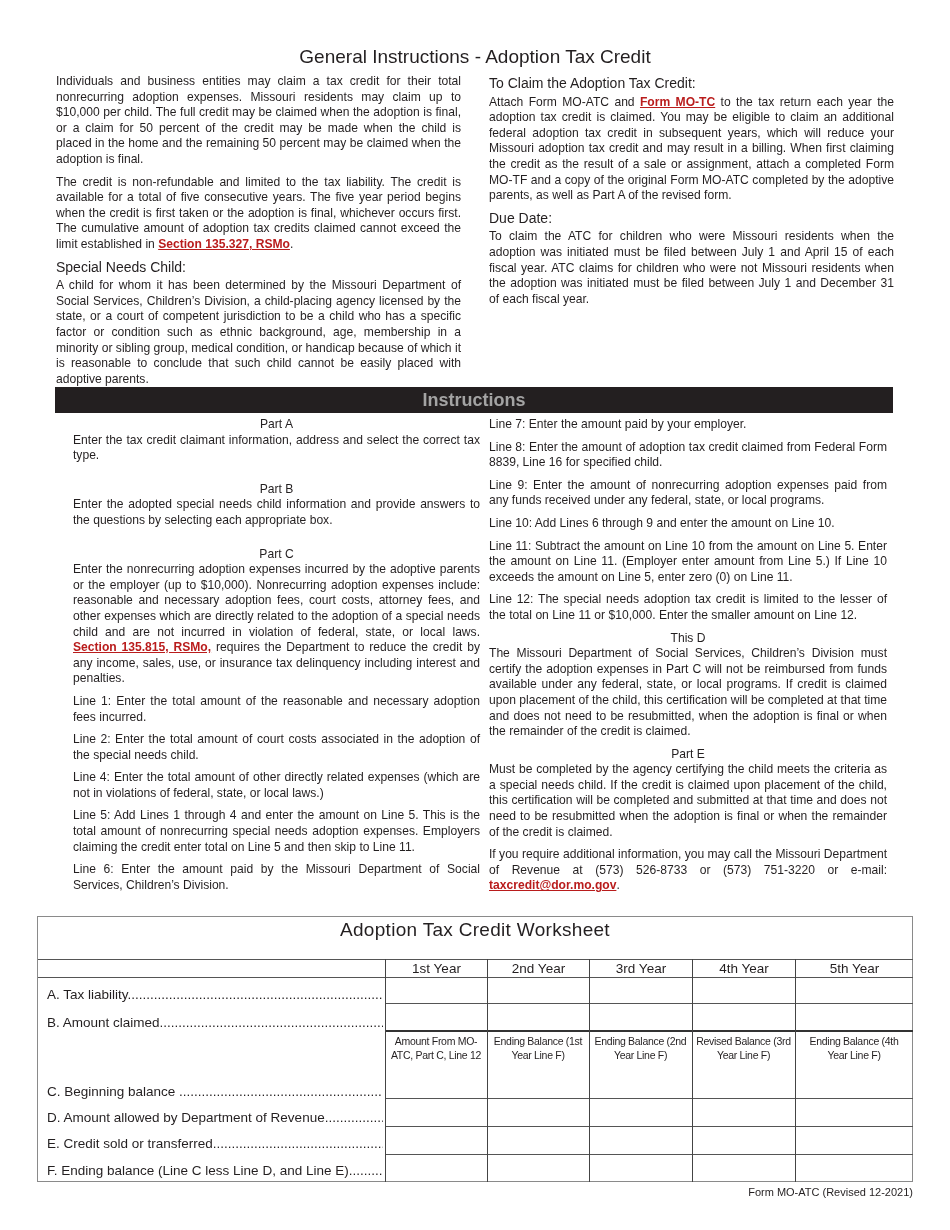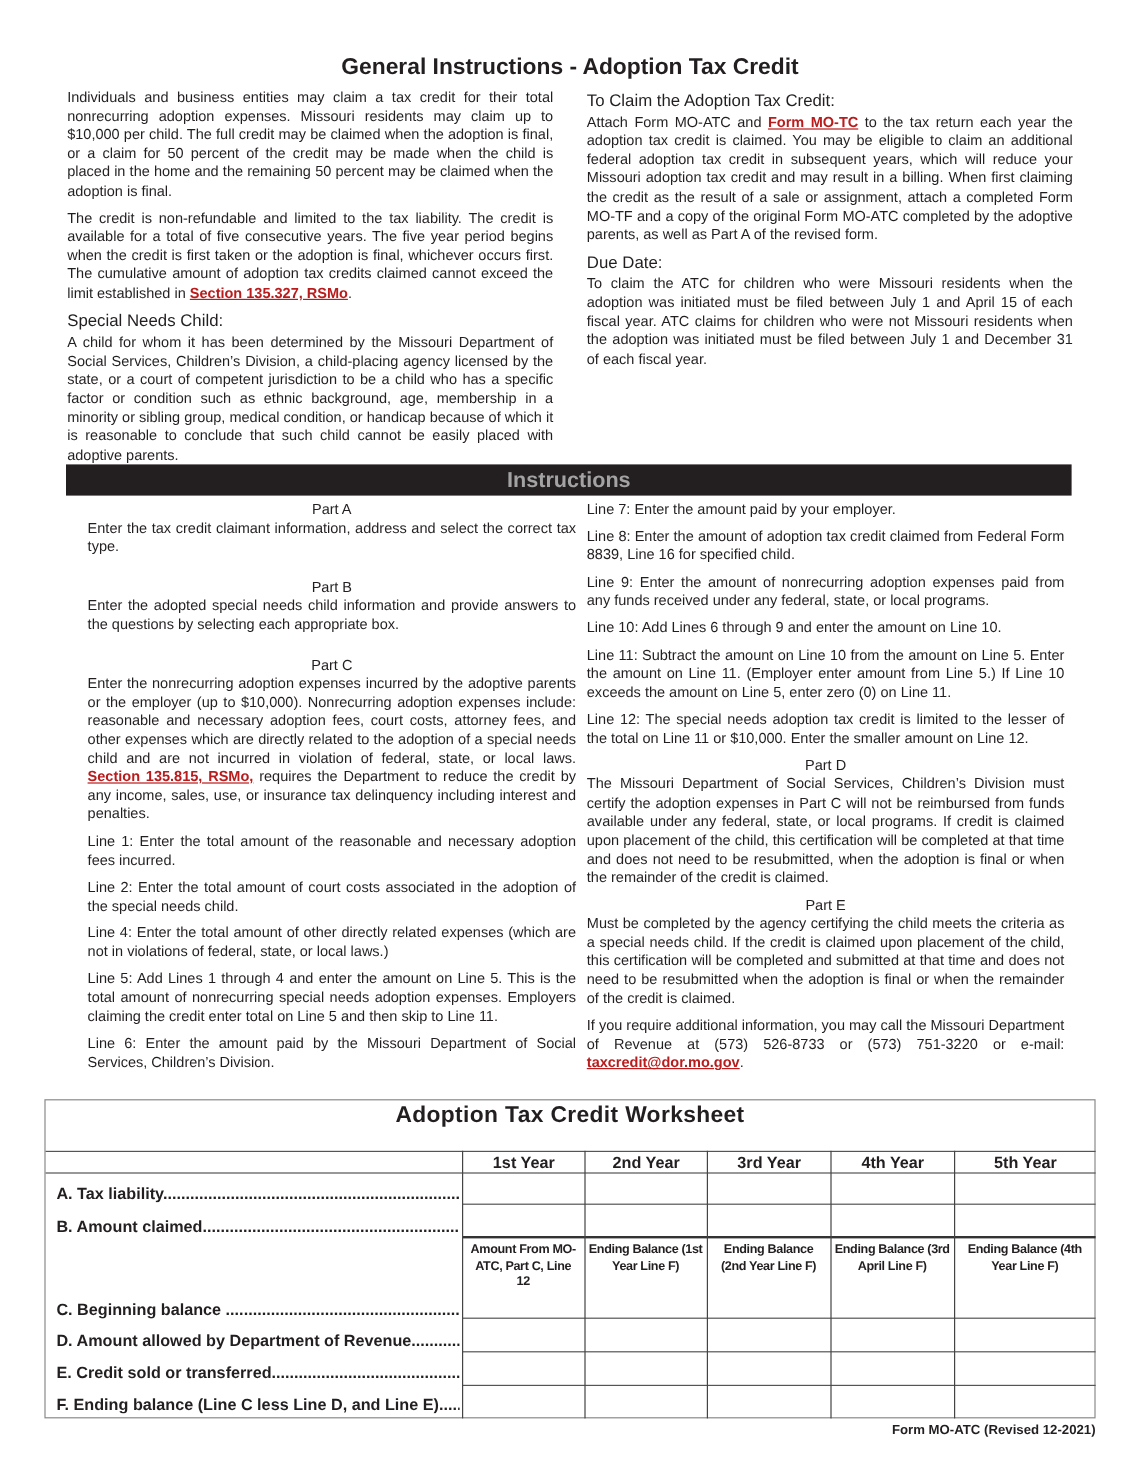--- a/index.html
+++ b/index.html
@@ -1,18 +1,18 @@
 <!DOCTYPE html>
 <html><head>
 <meta charset="utf-8">
 <style>
   html, body { margin:0; padding:0; background:#fff; }
   body { width:950px; height:1230px; position:relative; overflow:hidden;
          font-family:"Liberation Sans", sans-serif; color:#231f20; }
-  .abs { position:absolute;font-weight:bold; }
+  .abs { position:absolute; }
   .title { left:0; width:950px; top:46px; text-align:center; font-size:19px; }
   .col { position:absolute; font-size:12.1px; line-height:15.6px; text-align:justify; }
   .col p { margin:0 0 7px 0; }
   .sub { font-size:14px; margin:0 0 3px 0 !important; text-align:left; }
   a.lnk { color:#b91c1c; font-weight:bold; text-decoration:underline; }
   .banner { left:55px; top:387px; width:838px; height:26px; background:#231f20; color:#a3a3a3;
             text-align:center; font-weight:bold; font-size:18px; line-height:26px; }
   .part { text-align:center; margin:0 !important; }
   .gap { height:11px; }
   
@@ -64,21 +64,21 @@
   <p>Line 6:  Enter the amount paid by the Missouri Department of Social Services, Children’s Division.</p>
 </div>
 
 <div class="col" style="left:489px; top:417px; width:398px;">
   <p>Line 7:  Enter the amount paid by your employer.</p>
   <p>Line 8:  Enter the amount of adoption tax credit claimed from Federal Form 8839, Line 16 for specified child.</p>
   <p>Line 9:  Enter the amount of nonrecurring adoption expenses paid from any funds received under any federal, state, or local programs.</p>
   <p>Line 10:  Add Lines 6 through 9 and enter the amount on Line 10.</p>
   <p>Line 11:  Subtract the amount on Line 10 from the amount on Line 5. Enter the amount on Line 11.  (Employer enter amount from Line 5.)  If Line 10 exceeds the amount on Line 5, enter zero (0) on Line 11.</p>
   <p>Line 12:  The special needs adoption tax credit is limited to the lesser of the total on Line 11 or $10,000.  Enter the smaller amount on Line 12.</p>
-  <p class="part">Part D</p>
+  <p class="part">This D</p>
   <p>The Missouri Department of Social Services, Children’s Division must certify the adoption expenses in Part C will not be reimbursed from funds available under any federal, state, or local programs. If credit is claimed upon placement of the child, this certification will be completed at that time and does not need to be resubmitted, when the adoption is final or when the remainder of the credit is claimed.</p>
   <p class="part">Part E</p>
   <p>Must be completed by the agency certifying the child meets the criteria as a special needs child. If the credit is claimed upon placement of the child, this certification will be completed and submitted at that time and does not need to be resubmitted when the adoption is final or when the remainder of the credit is claimed.</p>
   <p><span>If you require additional information, you may call the Missouri Department of Revenue at (573) 526-8733 or (573) 751-3220 or e-mail: </span><a class="lnk">taxcredit@dor.mo.gov</a><span>.</span></p>
 </div>
 
 <div class="abs ws">
   <div class="ws-title">Adoption Tax Credit Worksheet</div>
 
   <div class="hl" style="left:0; width:875px; top:42px;"></div>
@@ -97,21 +97,21 @@
 
   <div class="yh" style="left:348px; width:101px;">1st Year</div>
   <div class="yh" style="left:450px; width:101px;">2nd Year</div>
   <div class="yh" style="left:552px; width:102px;">3rd Year</div>
   <div class="yh" style="left:655px; width:102px;">4th Year</div>
   <div class="yh" style="left:758px; width:117px;">5th Year</div>
 
   <div class="note" style="left:352px; width:92px;">Amount From MO-ATC, Part C, Line 12</div>
   <div class="note" style="left:452px; width:96px;">Ending Balance (1st Year Line F)</div>
   <div class="note" style="left:554px; width:97px;">Ending Balance (2nd Year Line F)</div>
-  <div class="note" style="left:657px; width:97px;">Ending Balance (3rd April Line F)</div>
+  <div class="note" style="left:657px; width:97px;">Revised Balance (3rd Year Line F)</div>
   <div class="note" style="left:765px; width:102px;">Ending Balance (4th Year Line F)</div>
 
   <div class="rl" style="top:70px;">A.  Tax liability..............................................................................</div>
   <div class="rl" style="top:98px;">B.  Amount claimed.......................................................................</div>
   <div class="rl" style="top:167px;">C.  Beginning balance ......................................................................</div>
   <div class="rl" style="top:193px;">D.  Amount allowed by Department of Revenue...........................</div>
   <div class="rl" style="top:219px;">E.  Credit sold or transferred.........................................................</div>
   <div class="rl" style="top:246px;">F.  Ending balance (Line C less Line D, and Line E)....................</div>
 
   <div class="cell" style="left:348px; top:61px; width:101px; height:25px;"></div>

